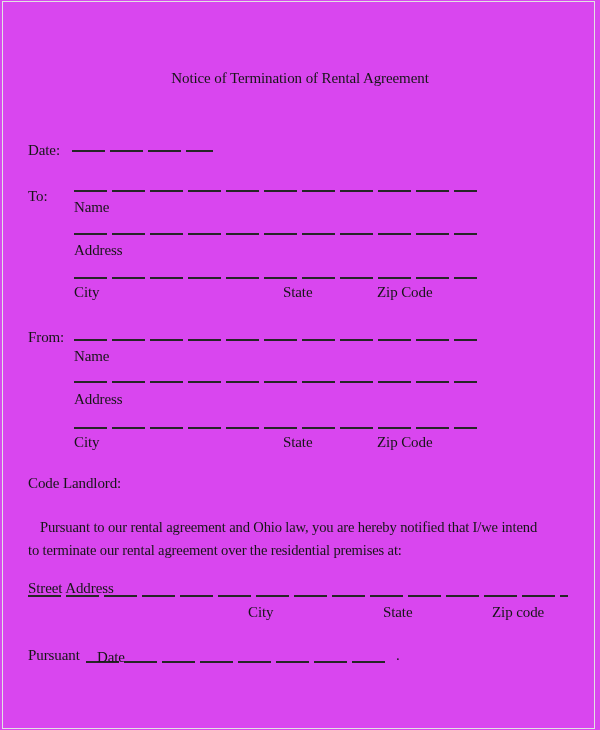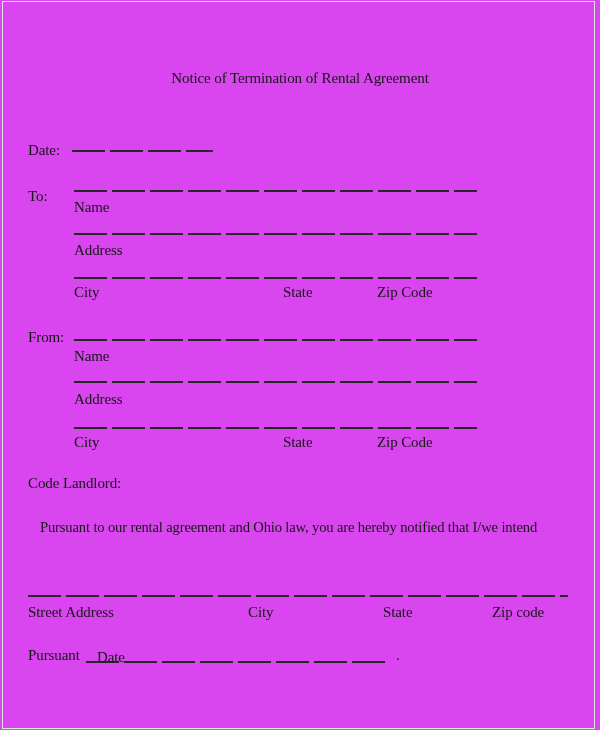--- a/index.html
+++ b/index.html
@@ -80,23 +80,24 @@
   <div class="txt" style="left:74px; top:348px;">Name</div>
   <div class="rule" style="left:74px; top:381px; width:403px;"></div>
   <div class="txt" style="left:74px; top:391px;">Address</div>
   <div class="rule" style="left:74px; top:427px; width:403px;"></div>
   <div class="txt" style="left:74px; top:434px;">City</div>
   <div class="txt" style="left:283px; top:434px;">State</div>
   <div class="txt" style="left:377px; top:434px;">Zip Code</div>
 
   <div class="txt" style="left:28px; top:475px;">Code Landlord:</div>
   <div class="body-line" style="left:40px; top:516px;">Pursuant to our rental agreement and Ohio law, you are hereby notified that I/we intend</div>
+  <div class="body-line" style="left:28px; top:539px;">to terminate our rental agreement over the residential premises at:</div>
 
   <div class="rule" style="left:28px; top:595px; width:540px;"></div>
-  <div class="txt" style="left:28px; top:604px;">Street Address</div>
+  <div class="txt" style="left:28px; top:580px;">Street Address</div>
   <div class="txt" style="left:248px; top:604px;">City</div>
   <div class="txt" style="left:383px; top:604px;">State</div>
   <div class="txt" style="left:492px; top:604px;">Zip code</div>
 
   <div class="txt" style="left:28px; top:647px;">Pursuant</div>
   <div class="rule" style="left:86px; top:661px; width:304px;"></div>
   <div class="txt" style="left:396px; top:647px;">.</div>
   <div class="txt" style="left:97px; top:649px;">Date</div>
 </div>
 

